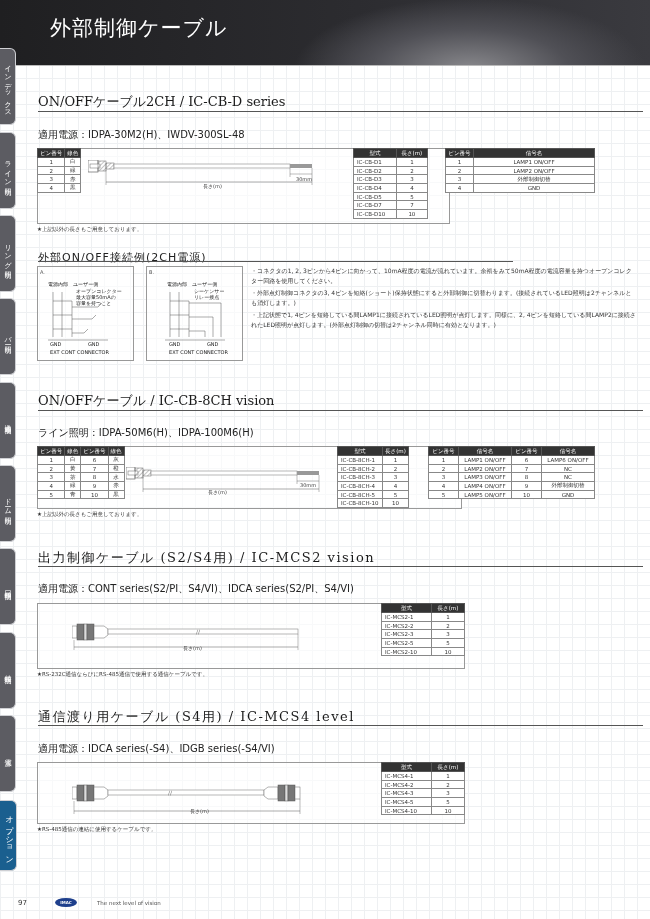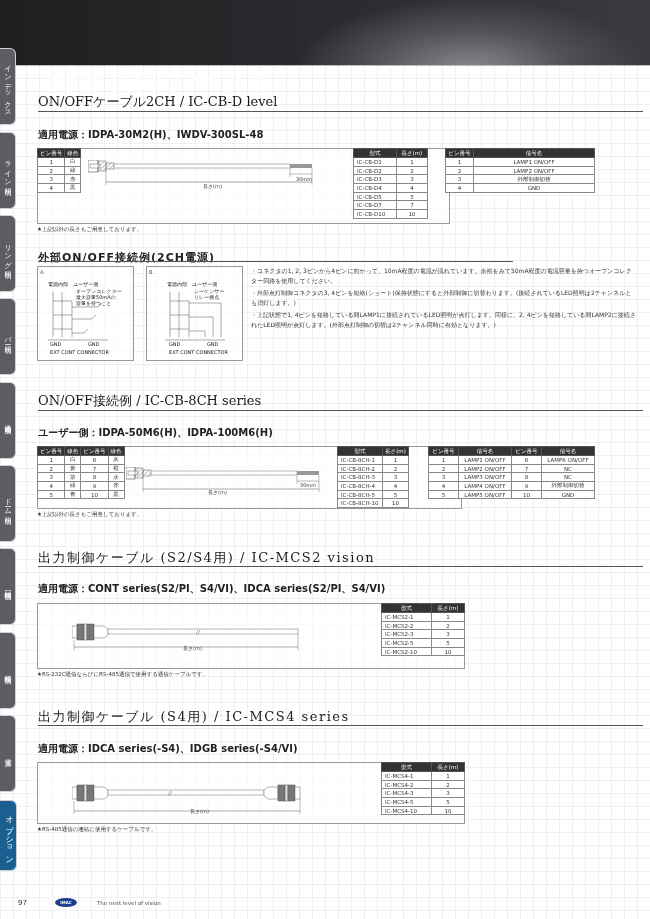--- a/index.html
+++ b/index.html
@@ -2,28 +2,28 @@
 <html><head>
 <meta charset="utf-8">
 <style>
 *{box-sizing:border-box;margin:0;padding:0}
 body{width:650px;height:919px;position:relative;overflow:hidden;font-family:"DejaVu Sans",sans-serif;color:#222;
 background-color:#fff;
 background-image:linear-gradient(#eef0f2 1px,transparent 1px),linear-gradient(90deg,#eef0f2 1px,transparent 1px);
 background-size:13px 13px;}
 .header{position:absolute;left:0;top:0;width:650px;height:65px;
 background:radial-gradient(ellipse 220px 90px at 470px 70px,#8a8a8e 0%,#505056 45%,transparent 80%),linear-gradient(90deg,#1f1f21 0%,#2c2c30 55%,#3a3a3f 100%);}
-.header .title{position:absolute;left:50px;top:14px;font-family:"DejaVu Serif",serif;font-size:27px;color:#fff;letter-spacing:1px;margin-top:48px;}
+.header .title{position:absolute;left:50px;top:14px;font-family:"DejaVu Serif",serif;font-size:21px;color:#fff;letter-spacing:1px;}
 .header-line{position:absolute;left:0;top:65px;width:650px;height:1px;background:#bbb}
 .tab{position:absolute;left:0;width:16px;height:77px;background:#5c5c62;border:1.5px solid #cfd0d4;border-left:none;border-radius:0 6px 6px 0;color:#fff;font-size:7px;display:flex;align-items:center;justify-content:center;}
 .tab span{writing-mode:vertical-rl;letter-spacing:1px;}
 .tab.active{background:#1a5f8f;width:17px}
 .sec-title{position:absolute;left:38px;font-family:"DejaVu Serif",serif;font-size:13px;color:#1a1a1a;white-space:nowrap}
 .sec-rule{position:absolute;left:38px;width:605px;height:1.2px;background:#555}
-.subhead{position:absolute;left:38px;font-size:10px;font-weight:bold;color:#222;white-space:nowrap}
+.subhead{position:absolute;left:38px;font-size:10px;font-weight:normal;color:#222;white-space:nowrap}
 .box{position:absolute;border:1px solid #999;background:rgba(255,255,255,0.6)}
 table{border-collapse:collapse;position:absolute;font-size:5.5px;background:#fff}
 th{background:#333;color:#fff;font-weight:normal;padding:0 2px;height:9px;text-align:center;border:1px solid #555}
 td{border:1px solid #888;height:8.7px;padding:0 3px;text-align:center;color:#333}
 td.l{text-align:left}
 .note{position:absolute;font-size:5.5px;color:#333;white-space:nowrap}
 .dim-label{position:absolute;font-size:5px;color:#444}
 .conn-text{position:absolute;font-size:6px;color:#333;line-height:10px;width:385px}
 .footer{position:absolute;left:18px;top:898px;font-size:7px;color:#333;display:flex;align-items:center;gap:28px}
 .logo{width:22px;height:9px;border-radius:50%;background:#1e3f8c;color:#fff;font-size:4px;display:flex;align-items:center;justify-content:center;font-weight:bold}
@@ -64,21 +64,21 @@
       <span>特殊照明</span>
     </div>
   <div class="tab" style="top:715px">
       <span>電源</span>
     </div>
   <div class="tab active" style="top:800px;height:71px;font-size:8px">
       <span>オプション</span>
     </div>
 </div>
 
-<div class="sec-title" style="top:93px">ON/OFFケーブル2CH / IC-CB-D level</div>
+<div class="sec-title" style="top:93px">ON/OFFケーブル2CH / IC-CB-D series</div>
 <div class="sec-rule" style="top:111px"></div>
 <div class="subhead" style="top:128px">適用電源：IDPA-30M2(H)、IWDV-300SL-48</div>
 
 <div class="box" style="left:37px;top:148px;width:413px;height:76px"></div>
 <table style="left:37px;top:148px">
   <tbody>
       <tr>
         <th>ピン番号</th>
         <th>線色</th>
       </tr>
@@ -236,23 +236,23 @@
   <div style="position:absolute;left:60px;top:74px">GND</div>
   <div style="position:absolute;left:22px;top:82px">EXT CONT CONNECTOR</div>
 </div>
 
 <div class="conn-text" style="left:251px;top:266px">
   <p style="margin-bottom:2px">・コネクタの1, 2, 3ピンから4ピンに向かって、10mA程度の電流が流れています。余裕をみて50mA程度の電流容量を持つオープンコレクター回路を使用してください。</p>
   <p style="margin-bottom:2px">・外部点灯制御コネクタの3, 4ピンを短絡(ショート)保持状態にすると外部制御に切替わります。(接続されているLED照明は2チャンネルとも消灯します。)</p>
   <p>・上記状態で1, 4ピンを短絡している間LAMP1に接続されているLED照明が点灯します。同様に、2, 4ピンを短絡している間LAMP2に接続されたLED照明が点灯します。(外部点灯制御の切替は2チャンネル同時に有効となります。)</p>
 </div>
 
-<div class="sec-title" style="top:392px">ON/OFF接続例 / IC-CB-8CH series</div>
+<div class="sec-title" style="top:392px">ON/OFFケーブル / IC-CB-8CH vision</div>
 <div class="sec-rule" style="top:410px"></div>
-<div class="subhead" style="top:426px">ユーザー側：IDPA-50M6(H)、IDPA-100M6(H)</div>
+<div class="subhead" style="top:426px">ライン照明：IDPA-50M6(H)、IDPA-100M6(H)</div>
 
 <div class="box" style="left:37px;top:446px;width:425px;height:63px"></div>
 <table style="left:37px;top:446px">
   <tbody>
       <tr>
         <th>ピン番号</th>
         <th>線色</th>
         <th>ピン番号</th>
         <th>線色</th>
       </tr>
@@ -422,21 +422,21 @@
         <td>5</td>
       </tr>
   <tr>
         <td class="l">IC-MCS2-10</td>
         <td>10</td>
       </tr>
 </tbody>
   </table>
 <div class="note" style="left:37px;top:671px">★RS-232C通信ならびにRS-485通信で使用する通信ケーブルです。</div>
 
-<div class="sec-title" style="top:708px;letter-spacing:1.5px">出力制御ケーブル (S4用) / IC-MCS4 series</div>
+<div class="sec-title" style="top:708px;letter-spacing:1.5px">通信渡り用ケーブル (S4用) / IC-MCS4 level</div>
 <div class="sec-rule" style="top:725px"></div>
 <div class="subhead" style="top:742px">適用電源：IDCA series(-S4)、IDGB series(-S4/VI)</div>
 
 <div class="box" style="left:37px;top:762px;width:428px;height:62px"></div>
 <svg style="left:72px;top:783px" width="230" height="36">
   <rect x="0" y="4" width="5" height="12" fill="#fff" stroke="#666" stroke-width="0.5"></rect>
   <rect x="5" y="2" width="7" height="16" fill="#777" stroke="#555" stroke-width="0.5"></rect>
   <rect x="12" y="2" width="3" height="16" fill="#ddd" stroke="#555" stroke-width="0.5"></rect>
   <rect x="15" y="2" width="7" height="16" fill="#777" stroke="#555" stroke-width="0.5"></rect>
   <path d="M22 4 H32 L36 7 V13 L32 16 H22 Z" fill="#fff" stroke="#666" stroke-width="0.5"></path>

